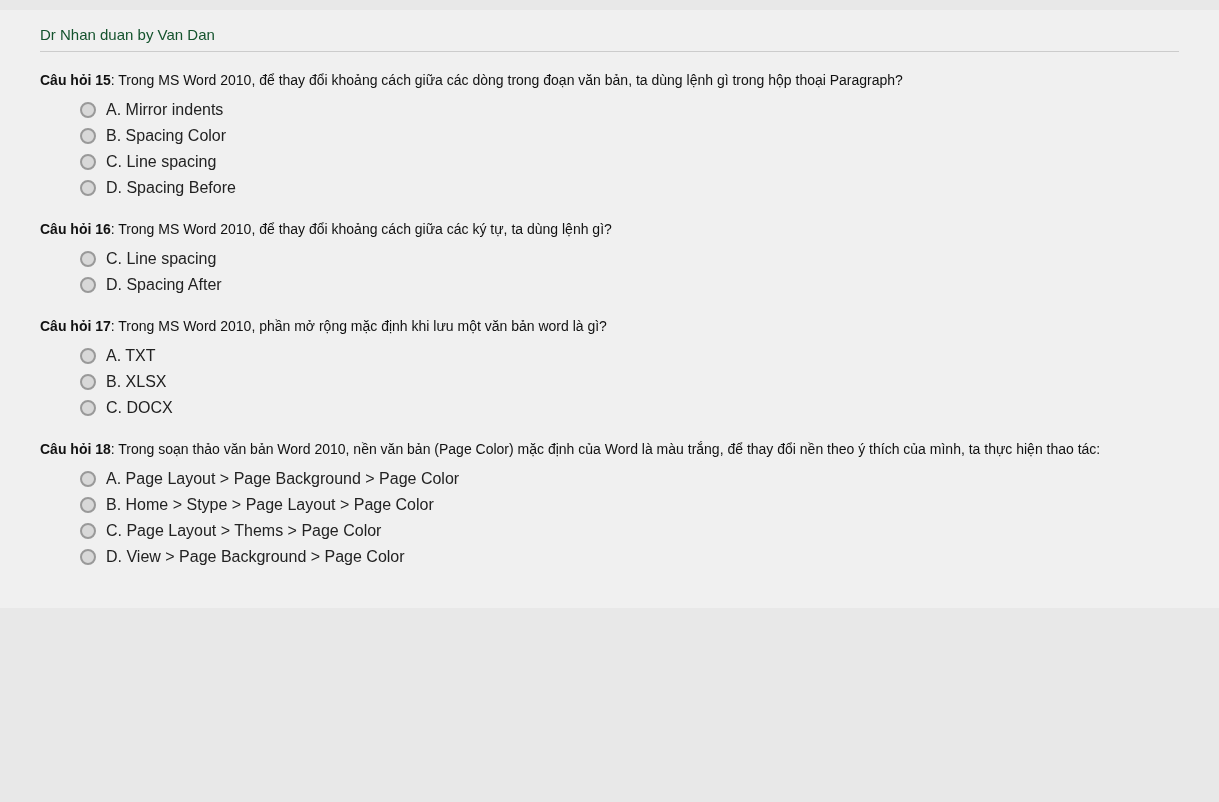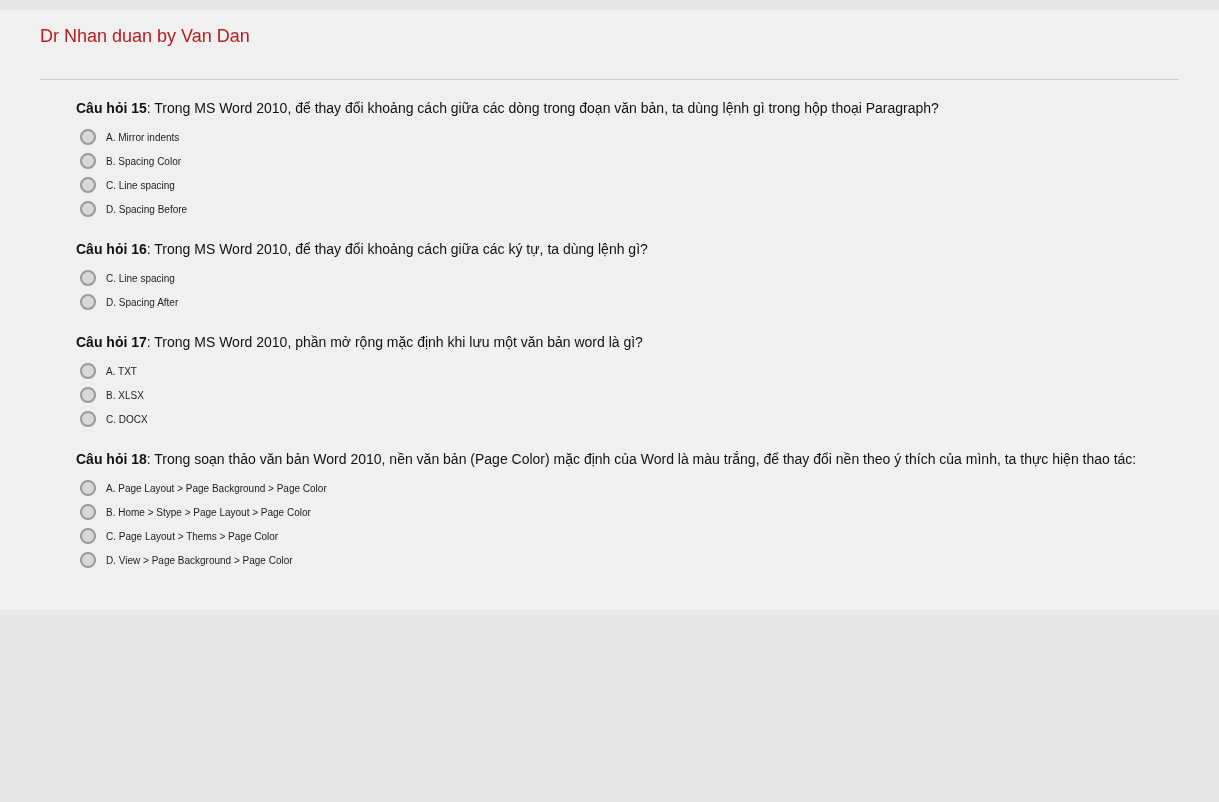--- a/index.html
+++ b/index.html
@@ -15,35 +15,34 @@
       width: 1219px;
       min-height: 802px;
       padding: 10px 0;
     }
     .content {
       background-color: #f0f0f0;
       padding: 10px 40px 20px 40px;
       max-width: 1219px;
     }
     .top-bar {
-      color: #b91c1c;
-      font-size: 18px;
-      padding: 6px 0 32px 0;
+      color: #14532d;
+      font-size: 15px;
+      padding: 6px 0 8px 0;
       border-bottom: 1px solid #ccc;
       margin-bottom: 18px;
     }
     .question-block {
       margin-bottom: 22px;
     }
     .question-text {
       font-size: 14px;
       color: #111;
       margin-bottom: 10px;
       line-height: 1.5;
-      margin-left: 36px;
     }
     .question-text strong {
       font-weight: bold;
     }
     .options {
       list-style: none;
       padding-left: 40px;
     }
     .option-item {
       display: flex;
@@ -56,21 +55,21 @@
       width: 16px;
       height: 16px;
       border-radius: 50%;
       border: 2px solid #999;
       background: #d8d8d8;
       margin-right: 10px;
       flex-shrink: 0;
       display: inline-block;
     }
     .option-label {
-      font-size: 10px;
+      font-size: 16px;
     }
   </style>
 </head>
 <body>
 
 <div class="content">
   <div class="top-bar">
     <span>Dr Nhan duan by Van Dan</span>
   </div>
 

